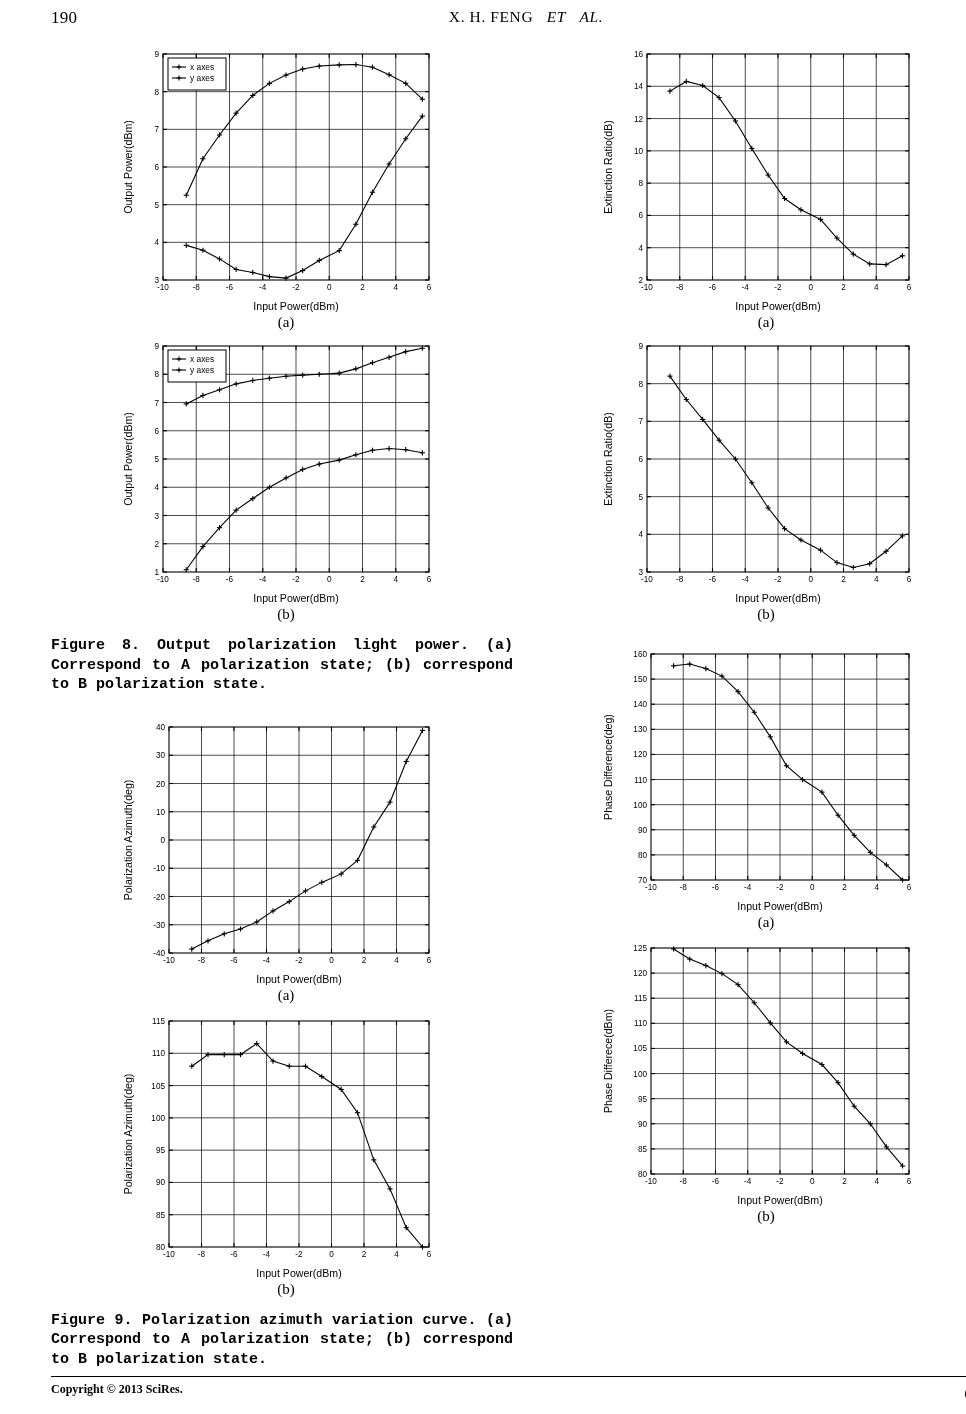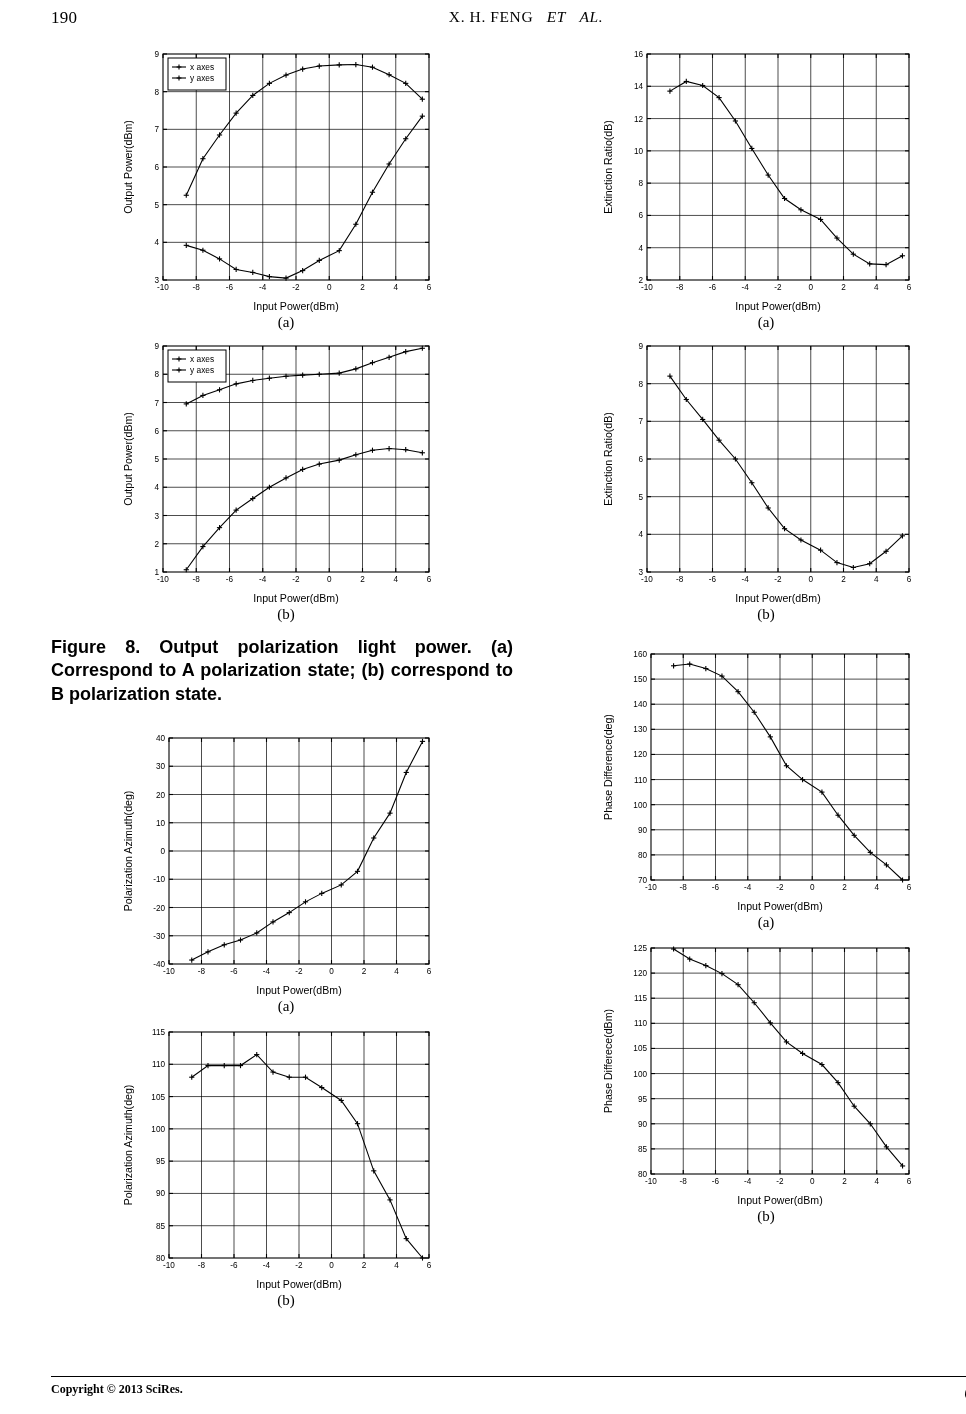--- a/index.html
+++ b/index.html
@@ -21,22 +21,22 @@
   
   .col{position:absolute;width:470px;}
   .colL{left:8px;}
   .colR{left:488px;}
 
   .figbox{position:relative;width:470px;}
   .plotwrap{position:relative;width:470px;}
   .subcap{width:470px;text-align:center;font-size:15px;line-height:1;margin-top:1px;}
 
   .figcap{
-    font-family:Liberation Sans, sans-serif;
-    font-weight:bold;font-size:18px;line-height:1.3;
+    font-family:Liberation Mono, monospace;
+    font-weight:bold;font-size:15px;line-height:1.3;
     text-align:justify;
   }
 
   
   .footline{position:absolute;left:8px;right:8px;top:1376px;border-top:1.4px solid #000;}
   .footer{position:absolute;left:8px;top:1382px;width:950px;height:24px;}
   .footer .cp{position:absolute;left:0;top:0;font-size:12px;font-weight:bold;}
   .footer .jr{position:absolute;right:0;top:0;font-size:20px;font-weight:bold;font-style:italic;}
 
   svg{display:block;}
@@ -608,20 +608,21 @@
                 <line x1="282.65" y1="216.62857142857143" x2="287.85" y2="216.62857142857143" class="mk"></line>
                 <line x1="285.25" y1="214.02857142857144" x2="285.25" y2="219.22857142857143" class="mk"></line>
                 <line x1="298.9" y1="236" x2="304.1" y2="236" class="mk"></line>
                 <line x1="301.5" y1="233.4" x2="301.5" y2="238.6" class="mk"></line>
               </g>
             </svg>
           </div>
       </div>
       <div class="subcap">(b)</div>
 
+      <div class="figcap" style="margin-top:14px;width:462px;">Figure 9. Polarization azimuth variation curve. (a) Correspond to A polarization state; (b) correspond to B polarization state.</div>
     </div>
 
   </div>
 
   <div class="col colR" style="top:44px;">
 
     <div class="figbox">
       <div class="plotwrap" style="display: flex; justify-content: center;">
         <div id="c-fig10a">
             <svg width="330" height="270" viewBox="0 0 330 270">

